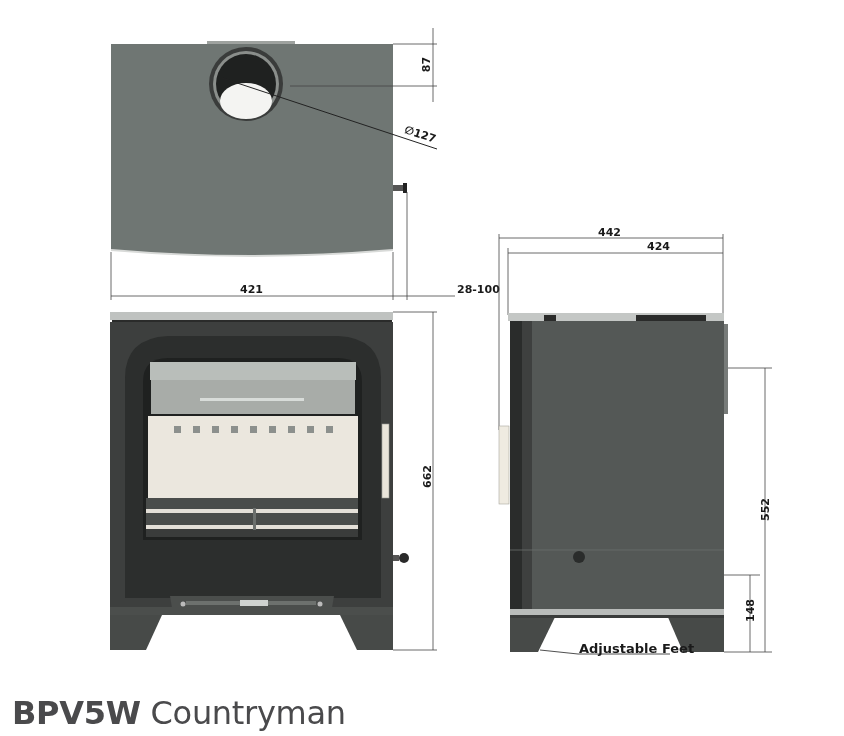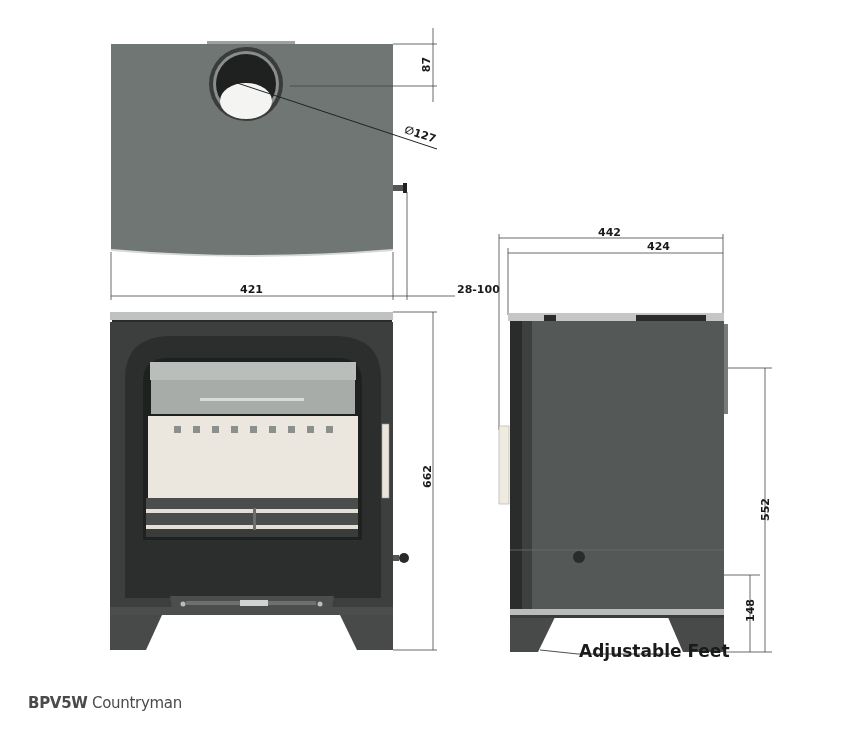--- a/index.html
+++ b/index.html
@@ -1,20 +1,20 @@
 <!DOCTYPE html>
 <html><head>
 <meta charset="utf-8">
 <style>
   html, body { margin:0; padding:0; background:#ffffff; }
   body { width:844px; height:736px; position:relative; overflow:hidden; font-family:"DejaVu Sans", sans-serif; }
   .abs { position:absolute; }
   .dim-label { position:absolute; font-family:"DejaVu Sans", sans-serif; font-weight:bold; font-size:11px; color:#1a1a1a; white-space:nowrap; }
   .vert { transform:rotate(-90deg); transform-origin:center center; }
-  .title { position:absolute; left:12px; top:694px; font-size:15px; color:#4a4a4c; font-family:"DejaVu Sans", sans-serif; letter-spacing:-0.3px;margin-left:16px; }
+  .title { position:absolute; left:12px; top:694px; font-size:32px; color:#4a4a4c; font-family:"DejaVu Sans", sans-serif; letter-spacing:-0.3px; }
   .title b { font-weight:bold; }
 </style>
 </head>
 <body>
 
 <div>
   <svg class="abs" style="left:0;top:0" width="844" height="310">
 
     <rect x="207" y="41" width="88" height="4" fill="#9ea29f"></rect>
 
@@ -145,19 +145,19 @@
     <line x1="270" y1="355" x2="270" y2="432" stroke="#444" stroke-width="0.8"></line>
     <line x1="244" y1="432" x2="292" y2="432" stroke="#444" stroke-width="0.8"></line>
 
     <line x1="60" y1="430" x2="98" y2="434" stroke="#222" stroke-width="0.8"></line>
     <line x1="98" y1="434" x2="190" y2="434" stroke="#222" stroke-width="0.8"></line>
   </svg>
   <span class="dim-label" style="left:598px;top:226px;">442</span>
   <span class="dim-label" style="left:601px;top:240px;margin-left:46px;">424</span>
   <span class="dim-label vert" style="left:754px;top:503px;">552</span>
   <span class="dim-label vert" style="left:739px;top:604px;">148</span>
-  <span class="dim-label" style="left:579px;top:641px;font-size:17px;">Adjustable Feet</span>
+  <span class="dim-label" style="left:579px;top:641px;font-size:13px;">Adjustable Feet</span>
 </div>
 
 <div class="title">
   <b>BPV5W</b>
   <span>Countryman</span>
 </div>
 
 </body></html>

